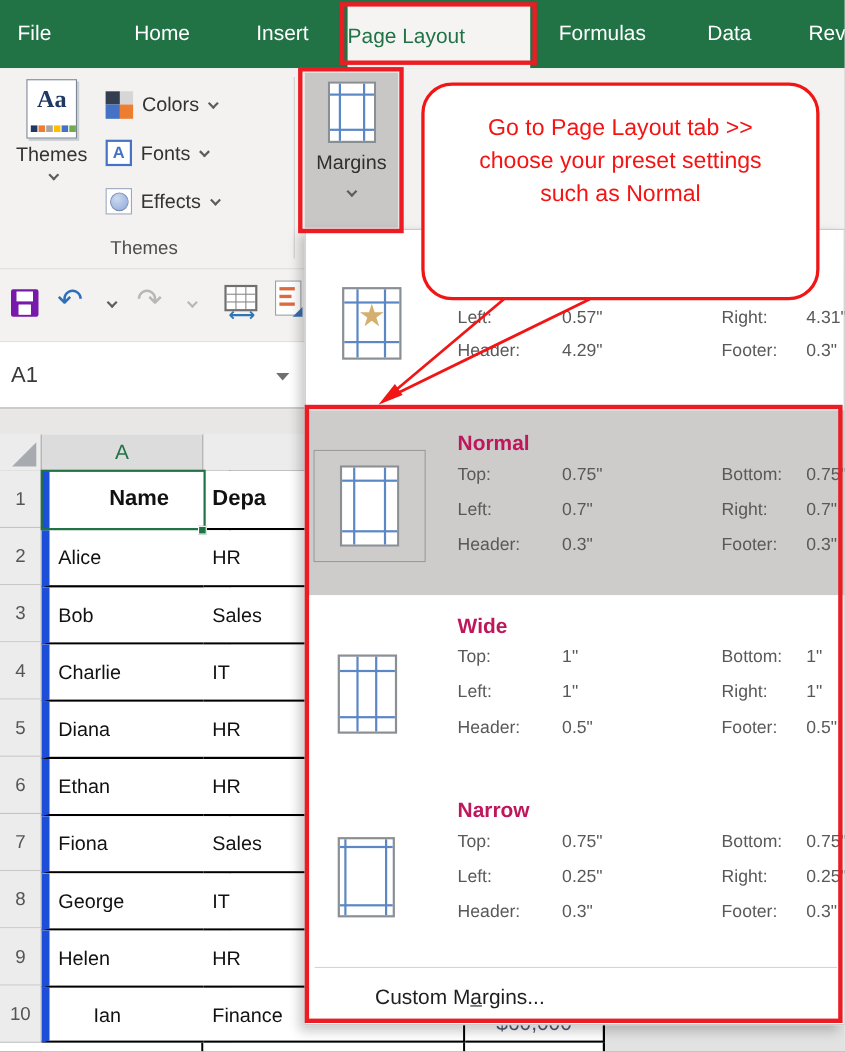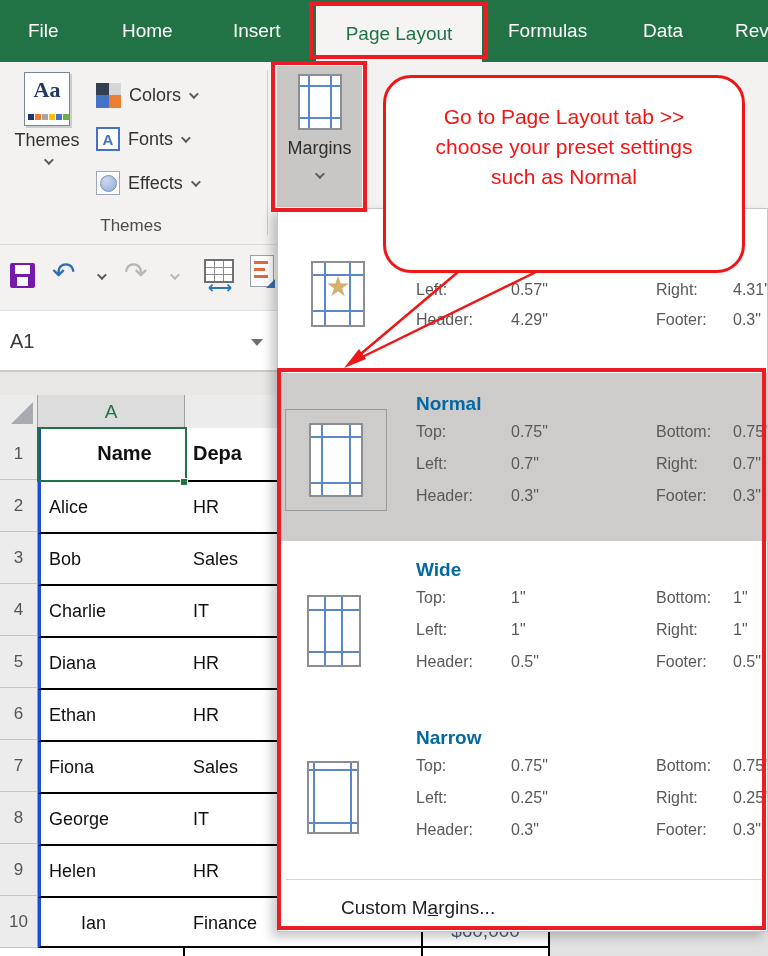--- a/index.html
+++ b/index.html
@@ -6,21 +6,21 @@
   html,body { background:#888; }
   .screen {
     position:relative; width:768px; height:956px; overflow:hidden;
     background:#f3f2f1; font-family:"Liberation Sans","DejaVu Sans",sans-serif;
     -webkit-font-smoothing:antialiased;
   }
   
   .tabbar { position:absolute; left:0; top:0; width:768px; height:62px; background:#217346; z-index:1; }
   .tab { position:absolute; top:0; height:62px; line-height:62px; color:#fff; font-size:19px; white-space:nowrap; }
   .tab-active { position:absolute; left:316px; top:5px; width:166px; height:57px; background:#f5f4f2;
-    color:#217346; font-size:19px; text-align:center; line-height:57px; }
+    color:#217346; font-size:19px; text-align:left; line-height:57px; }
   
   .ribbon { position:absolute; left:0; top:62px; width:768px; height:183px; background:#f3f2f1;
     border-bottom:1px solid #dadada; z-index:1; }
   .themes-big { position:absolute; left:12px; top:10px; width:70px; height:130px; text-align:center; }
   .themes-icon { position:relative; margin:0 auto; width:46px; height:54px; background:#fff;
     border:1px solid #7b8794; box-shadow:2px 2px 0 #c8cdd2; }
   .themes-aa { font-family:"Liberation Serif",serif; font-weight:bold; color:#1f3864; font-size:22px; line-height:34px; }
   .themes-swatches { position:absolute; left:3px; bottom:5px; display:flex; gap:1px; }
   .themes-swatches i { width:6px; height:6px; display:block; }
   .small-btn-label { font-size:18px; color:#333; }
@@ -75,36 +75,36 @@
   .corner-cell i { position:absolute; right:4px; bottom:4px; width:0; height:0;
     border-left:22px solid transparent; border-bottom:22px solid #a7abaf; }
   .colhdr { position:absolute; top:0; height:33px; text-align:center; line-height:33px; font-size:19px;
     border-right:1px solid #9f9f9f; }
   .colhdr-a { left:38px; width:147px; background:#dcdcdc; color:#217346; }
   .colhdr-b { left:185px; width:238px; background:#ececec; }
   .rownum { position:absolute; left:0; width:38px; height:52px; background:#ececec; text-align:center;
     line-height:52px; font-size:17px; color:#555; border-right:1px solid #9f9f9f; border-bottom:1px solid #c4c4c4; }
   .cell { position:absolute; background:#fff; font-size:18px; color:#111; line-height:50px; white-space:nowrap;
     border-right:2px solid #000; border-bottom:2px solid #000; padding-left:8px; }
-  .cell-a { left:38px; width:172px; border-left:3px solid #1d4ed8; }
+  .cell-a { left:38px; width:172px; border-left:7px solid #1d4ed8; }
   .cell-b { left:185px; width:238px; }
   .cell-head { font-weight:bold; font-size:20px; }
   .cell-a.cell-head { text-align:center; padding-left:0; }
   .grid-topline { position:absolute; left:38px; top:56px; width:385px; height:2px; background:#000; }
   .sel-box { position:absolute; left:37px; top:55px; width:150px; height:55px; border:2px solid #217346; z-index:3; }
   .sel-handle { position:absolute; left:180px; top:106px; width:8px; height:8px; background:#217346; border:1px solid #fff; z-index:3; }
   .salary-cell { position:absolute; left:423px; top:524px; width:127px; height:52px; background:#fff;
     border-right:2px solid #000; border-bottom:2px solid #000; text-align:center; padding-top:24px;
     font-size:19px; color:#4a5a72; }
   .bottom-gray { position:absolute; left:550px; top:560px; width:218px; height:24px; background:#e2e2e2; }
   .r11 { position:absolute; top:576px; height:8px; background:#fff; border-right:2px solid #000; }
   
   .menu-panel { position:absolute; left:277px; top:208px; width:491px; height:724px; background:#fff;
     border:1px solid #c6c6c6; box-shadow:-5px 5px 10px rgba(0,0,0,.22); z-index:5; }
-  .menu-title { position:absolute; left:138px; font-weight:bold; font-size:19px; color:#0369a1; }
+  .menu-title { position:absolute; left:138px; font-weight:bold; font-size:19px; color:#be185d; }
   .prow { position:absolute; left:138px; width:348px; height:26px; font-size:16px; color:#595959; }
   .prow .lab1 { position:absolute; left:0; }
   .prow .val1 { position:absolute; left:95px; }
   .prow .lab2 { position:absolute; left:240px; }
   .prow .val2 { position:absolute; left:317px; }
   .preset { position:absolute; left:0; width:491px; height:168px; }
   .preset-frame { position:absolute; left:7px; top:36px; width:102px; height:102px; border:1px solid #9b9b9b; }
   .menu-sep { position:absolute; left:8px; top:670px; width:475px; height:1px; background:#d4d4d4; }
   .custom-item { position:absolute; left:0; top:676px; width:491px; height:46px; line-height:46px;
     padding-left:63px; font-size:19px; color:#1f1f1f; }
@@ -118,21 +118,21 @@
   .callout { position:absolute; left:383px; top:75px; width:362px; height:198px; background:#fff;
     border:3px solid #f01616; border-radius:28px; z-index:9; text-align:center; padding-top:24px;
     color:#f41414; font-size:21px; line-height:30px; }
 </style>
 </head>
 <body>
 
 <div class="screen">
 
   <div class="tabbar">
-    <span class="tab" style="left:28px">File</span>
+    <span class="tab" style="left:16px">File</span>
     <span class="tab" style="left:122px">Home</span>
     <span class="tab" style="left:233px">Insert</span>
     <div class="tab-active">Page Layout</div>
     <span class="tab" style="left:508px">Formulas</span>
     <span class="tab" style="left:643px">Data</span>
     <span class="tab" style="left:735px">Rev</span>
   </div>
 
   <div class="ribbon">
     <div class="themes-big">

